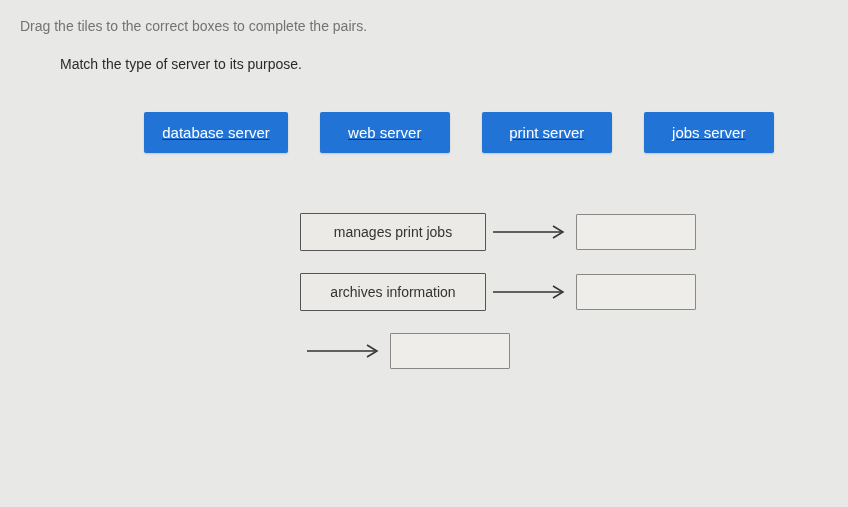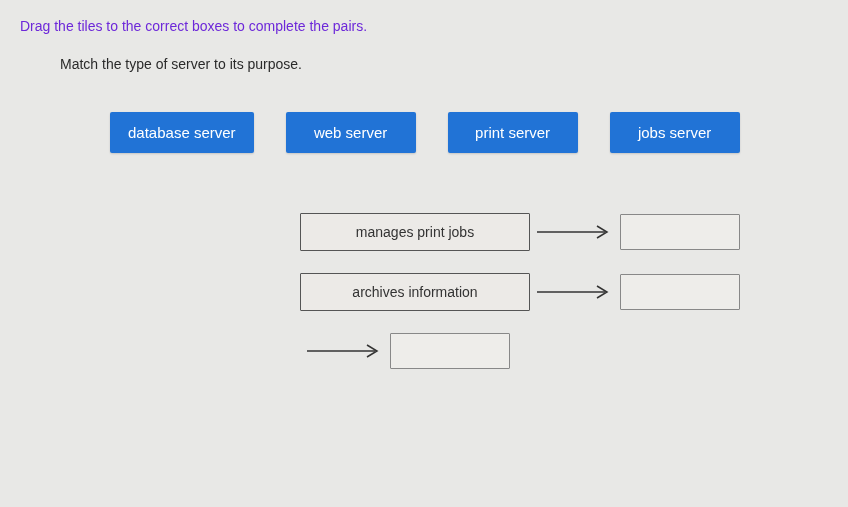--- a/index.html
+++ b/index.html
@@ -8,35 +8,37 @@
       height: 507px;
       background: #e8e8e6;
       font-family: Arial, Helvetica, sans-serif;
       padding: 18px 20px;
       color: #333;
       position: relative;
       overflow: hidden;
     }
     .instruction {
       font-size: 14px;
-      color: #6d28d9;
+      color: #737373;
       margin-bottom: 22px;
     }
     .sub-instruction {
       font-size: 14px;
       color: #2a2a2a;
       margin-bottom: 40px;
       margin-left: 40px;
     }
     .tiles-row {
       display: flex;
+      justify-content: center;
       gap: 32px;
       margin-bottom: 60px;
       padding-left: 90px;
       padding-right: 20px;
+      text-decoration: underline;
     }
     .tile {
       background: #2173d6;
       color: #fff;
       padding: 12px 18px;
       font-size: 15px;
       border-radius: 2px;
       text-align: center;
       min-width: 130px;
       cursor: grab;
@@ -52,21 +54,21 @@
       display: flex;
       align-items: center;
     }
     .purpose-box {
       border: 1.5px solid #555;
       background: #eceae7;
       padding: 10px 12px;
       font-size: 14px;
       color: #333;
       text-align: center;
-      width: 230px;
+      width: 186px;
       border-radius: 1px;
     }
     .arrow {
       width: 90px;
       display: flex;
       align-items: center;
       justify-content: center;
     }
     .arrow svg { display: block; }
     .drop-zone {

